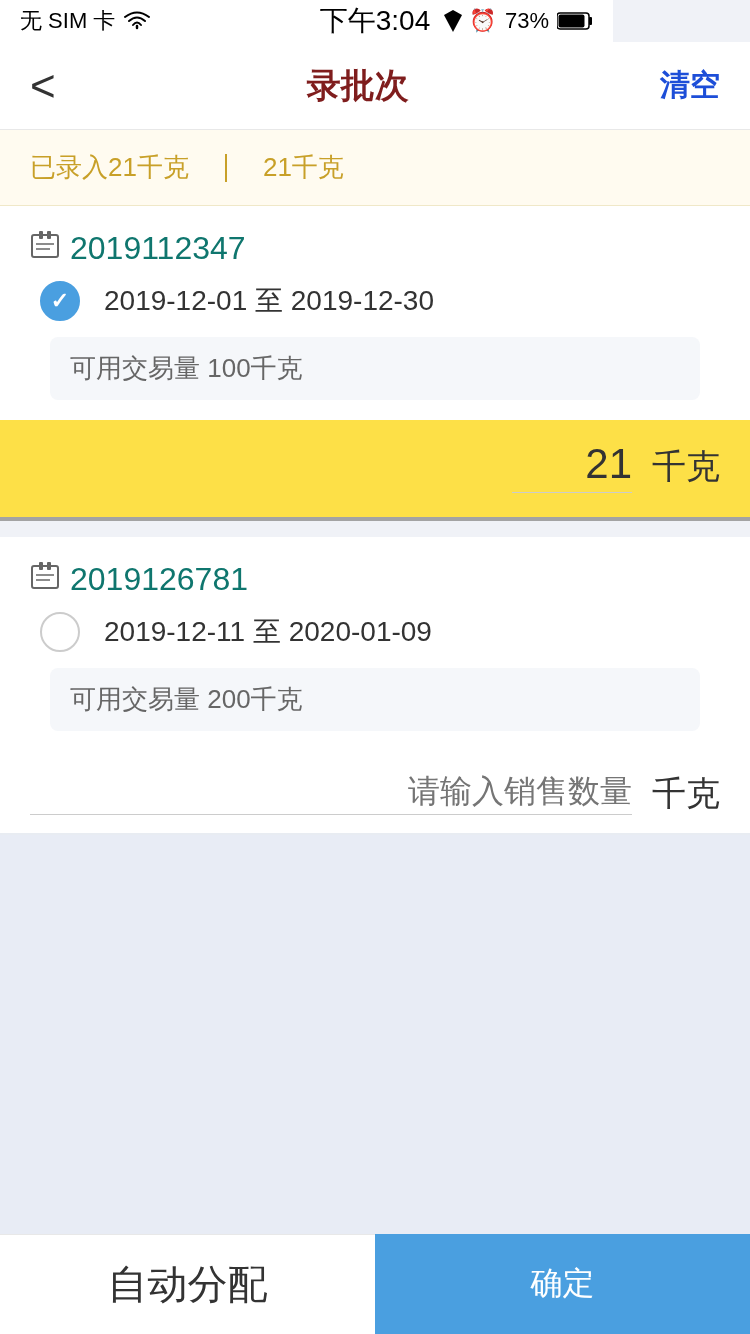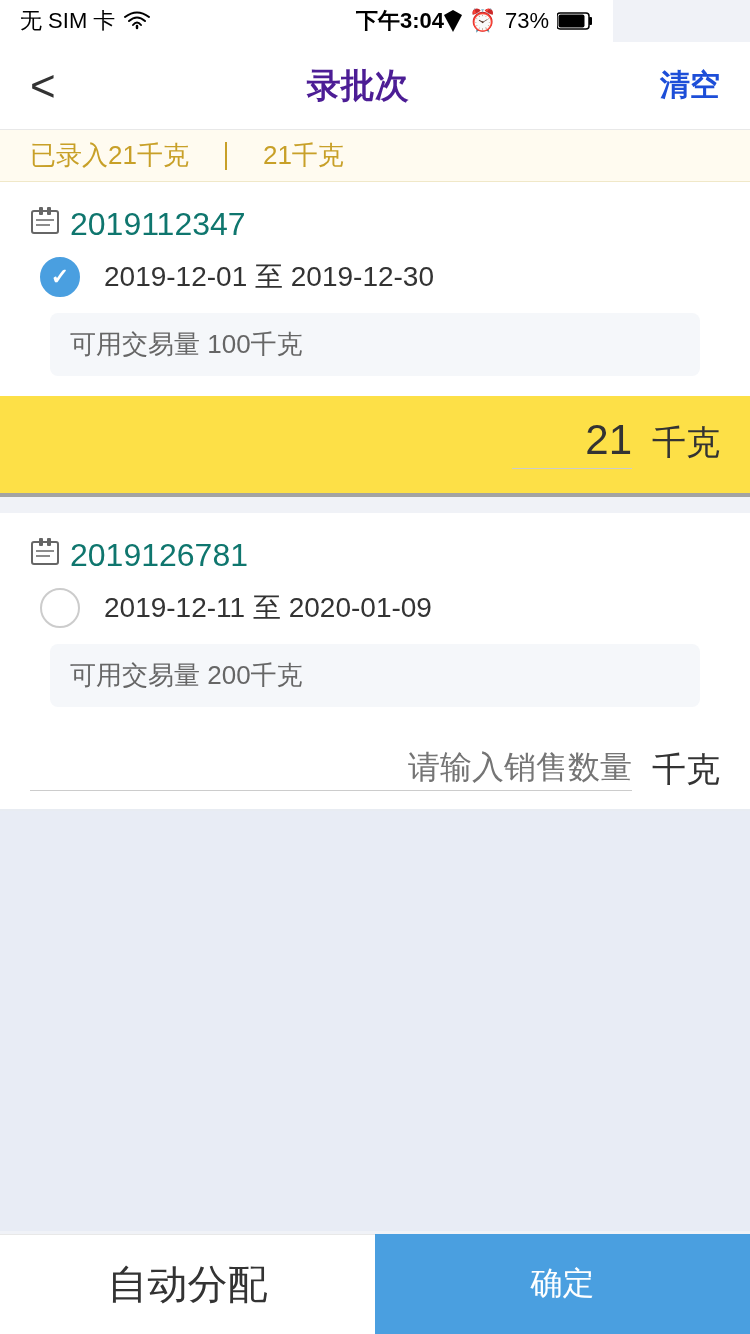--- a/index.html
+++ b/index.html
@@ -49,34 +49,34 @@
       border-bottom: 1px solid #e8e8e8;
     }
     .nav-back {
       font-size: 36px;
       color: #333;
       cursor: pointer;
     }
     .nav-title {
       font-size: 34px;
       font-weight: 600;
-      color: #4c1d95;
+      color: #7f1d1d;
     }
     .nav-action {
       font-size: 30px;
       color: #1d4ed8;
       cursor: pointer;
       font-weight: bold;
     }
 
     
     .info-bar {
       width: 750px;
       background: #fffbf0;
-      padding: 8px 30px;
+      padding: 20px 30px;
       display: flex;
       align-items: center;
       gap: 36px;
       border-bottom: 1px solid #f0e8c8;
     }
     .info-item {
       font-size: 26px;
       color: #c8a028;
     }
     .info-divider {
@@ -224,21 +224,21 @@
 <div class="status-bar">
   <div class="status-left">
     <span style="font-size:22px;">无 SIM 卡</span>
     <svg width="28" height="22" viewBox="0 0 28 22">
       <path d="M14 18 Q14 14 14 18" stroke="#000" stroke-width="2.5" fill="none" stroke-linecap="round"></path>
       <path d="M10 15 Q14 10 18 15" stroke="#000" stroke-width="2" fill="none" stroke-linecap="round"></path>
       <path d="M6 11 Q14 4 22 11" stroke="#000" stroke-width="2" fill="none" stroke-linecap="round"></path>
       <path d="M2 7 Q14 -2 26 7" stroke="#000" stroke-width="2" fill="none" stroke-linecap="round"></path>
     </svg>
   </div>
-  <div style="position:absolute; left:50%; transform:translateX(-50%); font-size:22px; font-weight:700;margin-left:25px;">下午3:04</div>
+  <div style="position:absolute; left:50%; transform:translateX(-50%); font-size:28px; font-weight:400;">下午3:04</div>
   <div class="status-right">
     <svg width="18" height="22" viewBox="0 0 18 22" fill="none">
       <path d="M9 0 L18 5 L9 22 L0 5 Z" fill="#000"></path>
     </svg>
     <span style="font-size:22px;">⏰</span>
     <span style="font-size:22px;">73%</span>
     <svg width="36" height="20" viewBox="0 0 36 20">
       <rect x="0" y="2" width="32" height="16" rx="3" ry="3" stroke="#000" stroke-width="1.5" fill="none"></rect>
       <rect x="32" y="6" width="3" height="8" rx="1" fill="#000"></rect>
       <rect x="1.5" y="3.5" width="26" height="13" rx="2" fill="#000"></rect>

